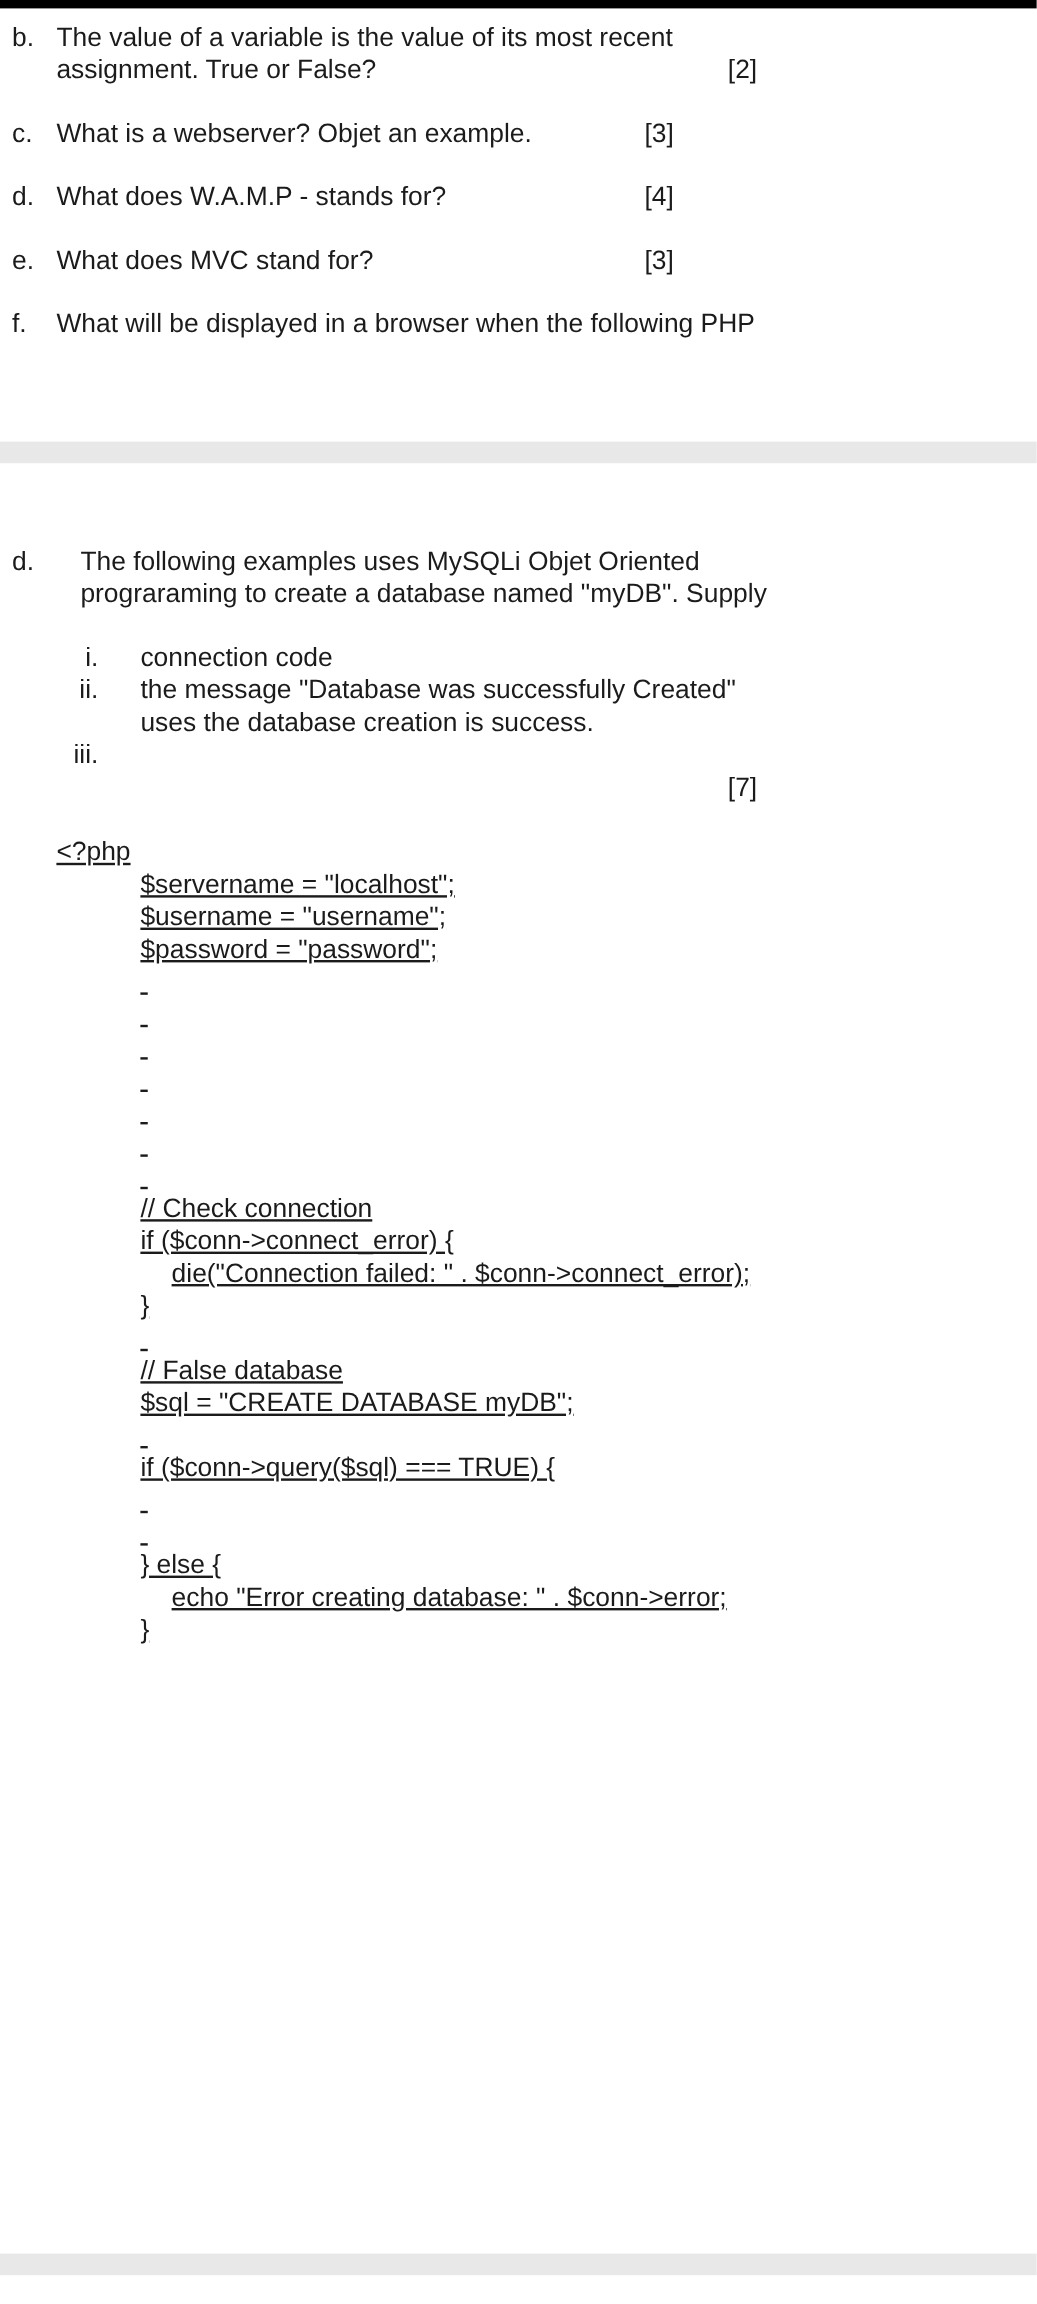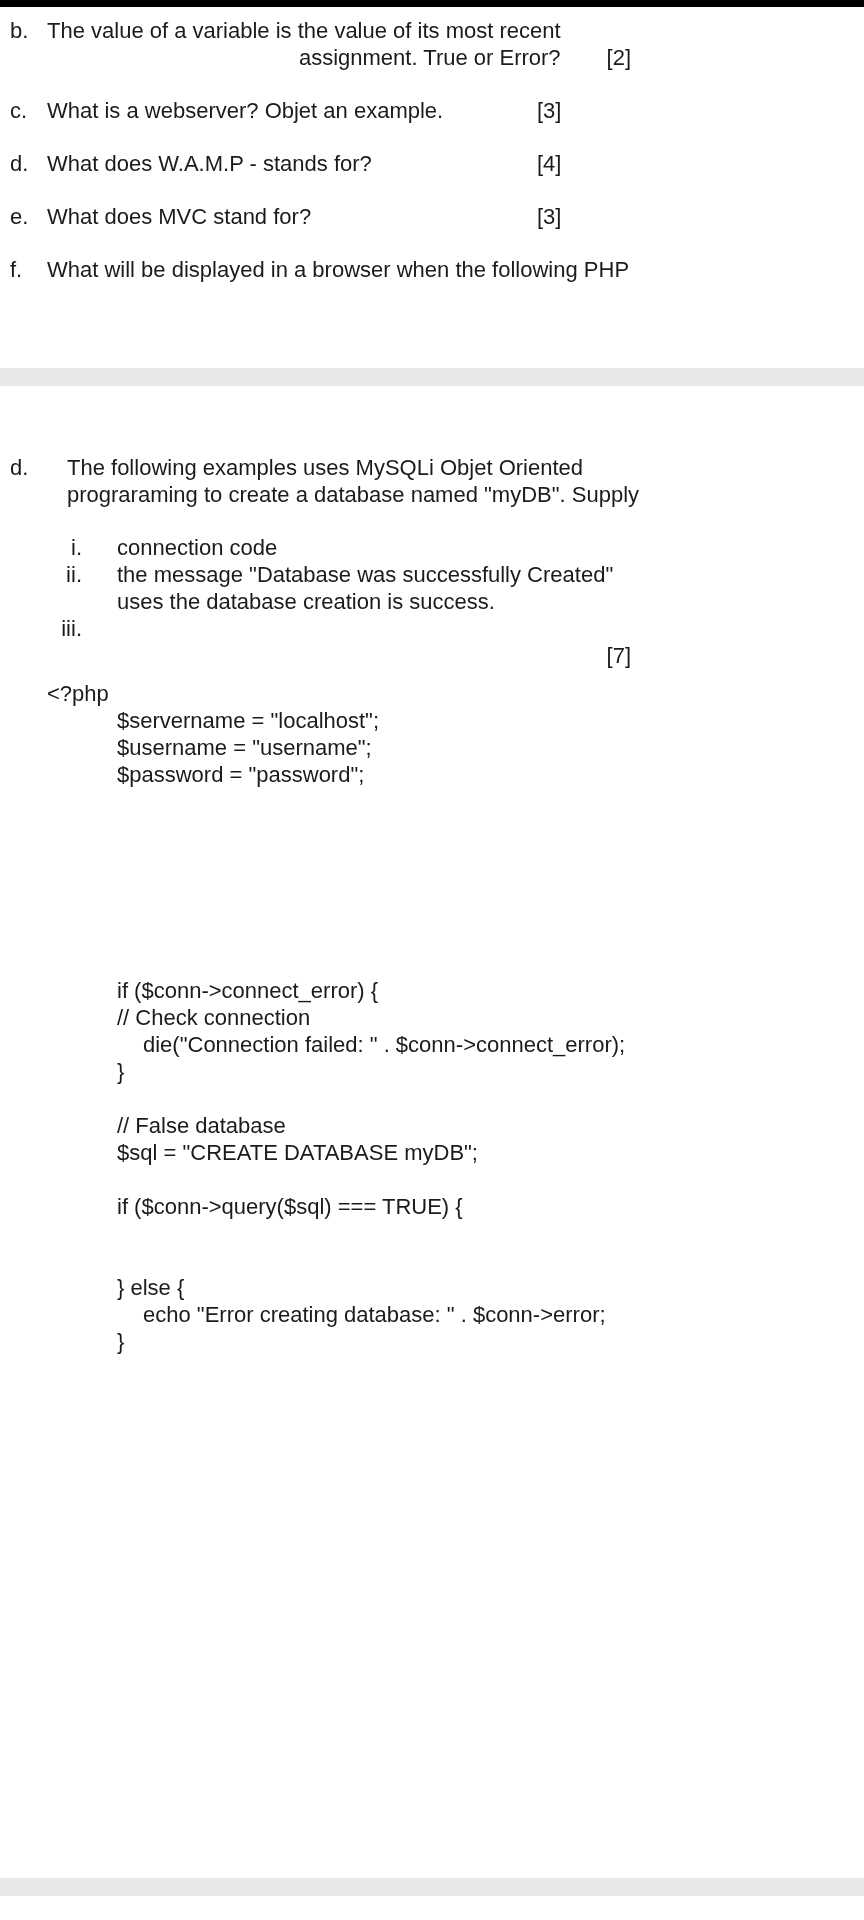--- a/index.html
+++ b/index.html
@@ -12,51 +12,51 @@
     overflow:hidden;
   }
   .top-bar { width:864px; height:7px; background:#000000; }
   .inner { margin-left:10px; width:621px; position:relative; }
   .s1 { padding-top:10px; }
   .question {
     position:relative; display:flex;
     font-size:22px; line-height:27px; margin-bottom:26px;
   }
   .qlabel { width:37px; flex:none; }
-  .qtext { white-space:nowrap;text-align:right; }
+  .qtext { white-space:nowrap; }
   .marks { position:absolute; bottom:0; }
   .marks-tab { left:527px; }
   .marks-right { right:0; }
   .divider { width:864px; height:18px; background:#e8e8e8; margin-top:85px; }
   .s2 { margin-top:68px; font-size:22px; line-height:27px; }
   .s2-head { display:flex; }
   .intro { white-space:nowrap;margin-left:20px; }
   .sublist { margin-top:26px; margin-left:37px; }
   .subitem { display:flex; }
   .sublabel { width:35px; text-align:right; flex:none; margin-right:35px; }
   .subtext { white-space:nowrap; }
   .marks-line { text-align:right; font-size:22px; line-height:27px; }
-  .code { margin-top:11px; margin-left:37px; }
+  .code { margin-top:27px; margin-left:37px;text-decoration:underline; }
   .code-line { font-size:22px; line-height:27px; min-height:27px; white-space:pre; }
   .ind-0 { padding-left:0; }
   .ind-1 { padding-left:70px; }
   .ind-2 { padding-left:96px; }
   .bottom-band { position:absolute; top:1878px; left:0; width:864px; height:18px; background:#e8e8e8; }
 </style>
 </head>
 <body>
 
 <div class="top-bar"></div>
 
 <div class="inner s1">
     <div class="question">
     <span class="qlabel">b.</span>
     <div class="qtext">
         <div>The value of a variable is the value of its most recent</div>
-        <div>assignment. True or Error?</div>
+        <div>assignment. True or False?</div>
       </div>
     <span class="marks marks-right">[2]</span>
   </div>
     <div class="question">
     <span class="qlabel">c.</span>
     <div class="qtext">
         <div>What is a webserver? Objet an example.</div>
       </div>
     <span class="marks marks-tab">[3]</span>
   </div>
@@ -117,22 +117,22 @@
       <div class="code-line ind-1">$servername = "localhost";</div>
       <div class="code-line ind-1">$username = "username";</div>
       <div class="code-line ind-1">$password = "password";</div>
       <div class="code-line ind-1">&nbsp;</div>
       <div class="code-line ind-1">&nbsp;</div>
       <div class="code-line ind-1">&nbsp;</div>
       <div class="code-line ind-1">&nbsp;</div>
       <div class="code-line ind-1">&nbsp;</div>
       <div class="code-line ind-1">&nbsp;</div>
       <div class="code-line ind-1">&nbsp;</div>
+      <div class="code-line ind-1">// Check connection</div>
       <div class="code-line ind-1">if ($conn-&gt;connect_error) {</div>
-      <div class="code-line ind-1">// Check connection</div>
       <div class="code-line ind-2">die("Connection failed: " . $conn-&gt;connect_error);</div>
       <div class="code-line ind-1">}</div>
       <div class="code-line ind-1">&nbsp;</div>
       <div class="code-line ind-1">// False database</div>
       <div class="code-line ind-1">$sql = "CREATE DATABASE myDB";</div>
       <div class="code-line ind-1">&nbsp;</div>
       <div class="code-line ind-1">if ($conn-&gt;query($sql) === TRUE) {</div>
       <div class="code-line ind-1">&nbsp;</div>
       <div class="code-line ind-1">&nbsp;</div>
       <div class="code-line ind-1">} else {</div>

